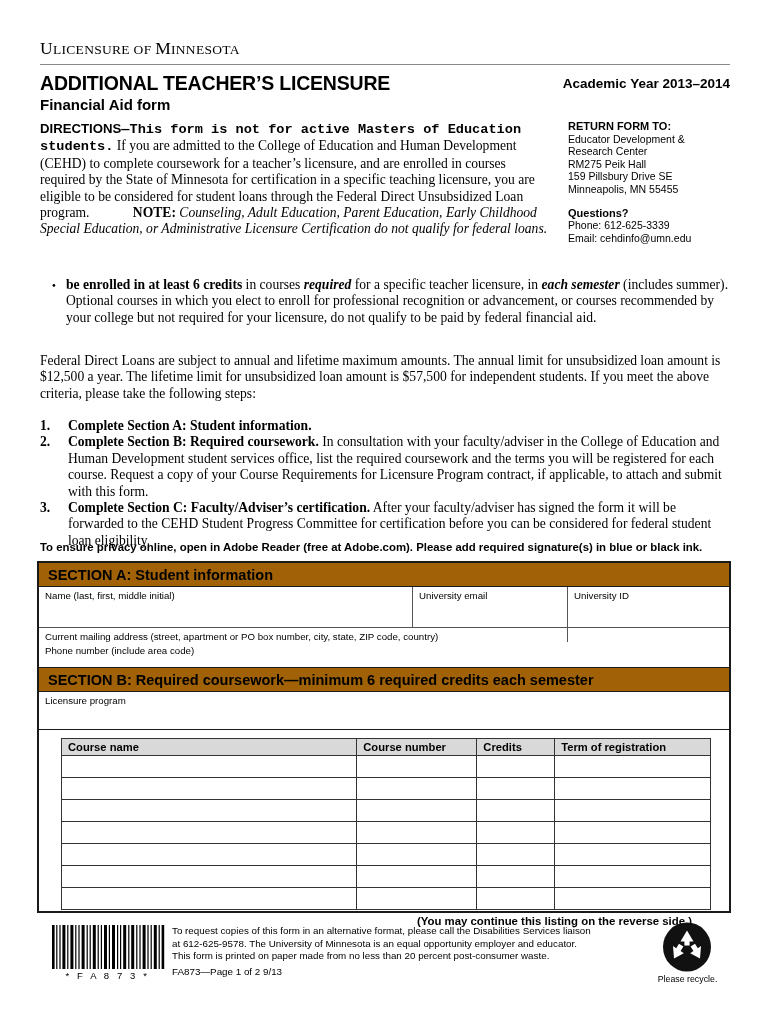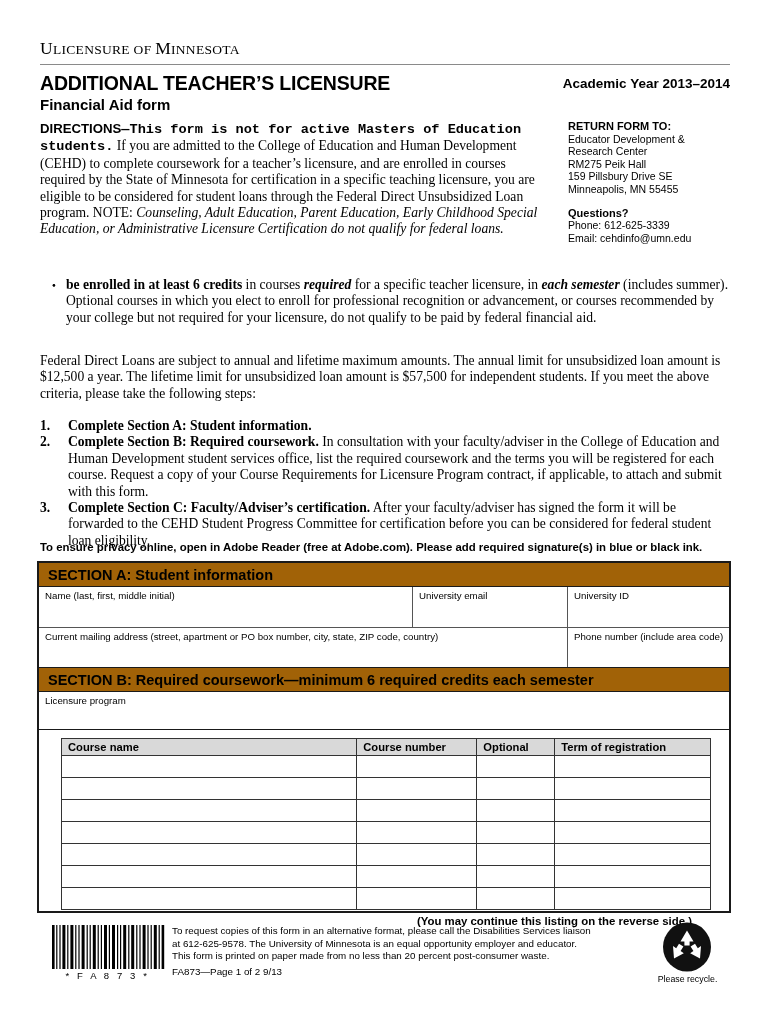--- a/index.html
+++ b/index.html
@@ -105,21 +105,21 @@
     font-family: "Liberation Sans", sans-serif;
     font-weight: bold;
     font-size: 13.2px;
   }
   .directions .dir-lead-ser {
     font-family: Liberation Mono, monospace;
     font-weight: bold;
     font-size: 13.6px;
     margin-top: 36px;
   }
-  .directions .note-lbl { font-weight: normal; }
+  .directions .note-lbl { font-weight: bold; margin-left: 40px; }
   .directions .note-txt { font-style: italic; }
 
   .intro-line {
     position: absolute;
     left: 40px;
     top: 240px;
     width: 690px;
     font-size: 13.6px;
     line-height: 16.4px;
   }
@@ -399,42 +399,42 @@
         <span>Name (last, first, middle initial)</span>
       </div>
       <div class="cell" style="width:155px;">
         <span>University email</span>
       </div>
       <div class="cell nobr" style="width:161px;">
         <span>University ID</span>
       </div>
     </div>
 
-    <div class="field-row last" style="height:40px;">
+    <div class="field-row last" style="height:40px;flex-direction:column;">
       <div class="cell" style="width:529px;">
         <span>Current mailing address (street, apartment or PO box number, city, state, ZIP code, country)</span>
       </div>
       <div class="cell nobr" style="width:161px;">
         <span>Phone number (include area code)</span>
       </div>
     </div>
 
     <div class="sec-head">SECTION B: Required coursework—minimum 6 required credits each semester</div>
 
     <div class="lic-row">
       <span>Licensure program</span>
     </div>
 
     <div class="ctable-wrap">
       <table class="ctable">
         <thead>
           <tr>
             <th style="width:45.5%;">Course name</th>
             <th style="width:18.5%;">Course number</th>
-            <th style="width:12%;">Optional</th>
+            <th style="width:12%;">Credits</th>
             <th style="width:24%;">Term of registration</th>
           </tr>
         </thead>
         <tbody>
             <tr>
               <td></td>
               <td></td>
               <td></td>
               <td></td>
             </tr>

